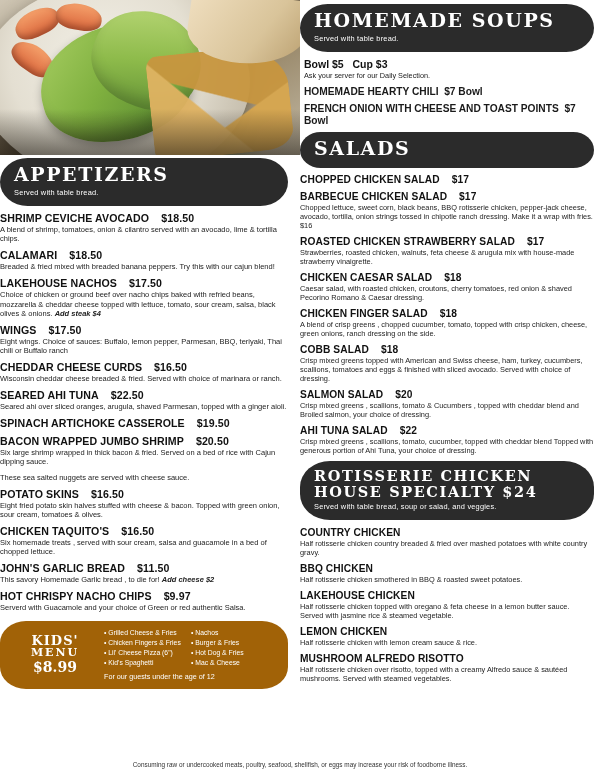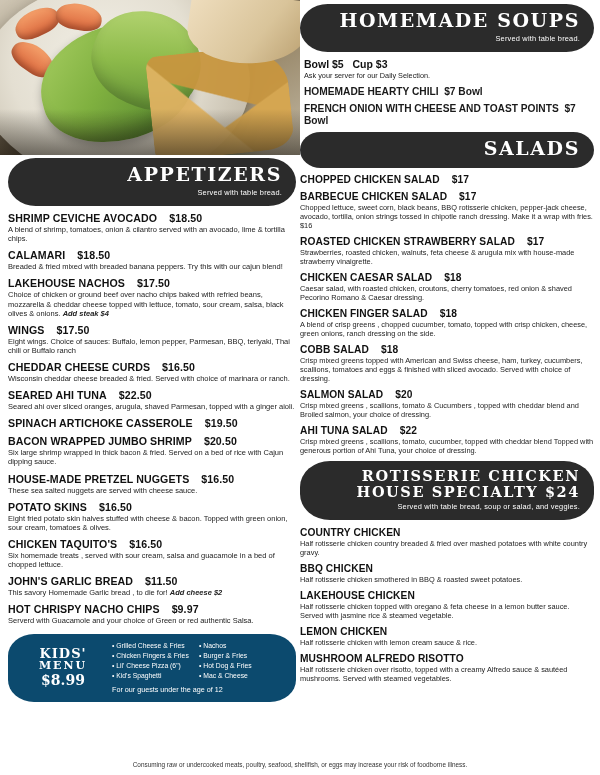--- a/index.html
+++ b/index.html
@@ -67,36 +67,36 @@
     border-radius:0 0 60% 40%;
     transform:rotate(8deg);
   }
   .photo .dark {
     position:absolute; left:0; bottom:0; width:100%; height:46px;
     background:linear-gradient(180deg, rgba(20,16,10,0) 0%, rgba(20,16,10,.55) 100%);
   }
 
   
   .banner {
-    background:#2b2b2b; color:#fff; text-align:right;
+    background:#2b2b2b; color:#fff; text-align:left;
     border-radius:30px/26px;
     padding:7px 14px 9px;
     position:relative;
   }
   .banner h2 {
     margin:0; font-family:"DejaVu Serif", serif; font-weight:bold;
     letter-spacing:1.6px; line-height:1.05;
   }
   .banner .sub {
     font-size:7.4px; margin-top:3px; letter-spacing:.2px; font-style:normal;
   }
 
   
   .col-left {
-    position:absolute; left:8px; top:158px; width:288px;
+    position:absolute; left:0; top:158px; width:288px;
   }
   .col-right {
     position:absolute; left:300px; top:4px; width:294px;
   }
 
   
   .item { margin:0 0 6px 0; }
   .item .ttl {
     font-family:"Liberation Sans", sans-serif;
     font-weight:bold; font-size:10.6px; letter-spacing:.1px; color:#111;
@@ -117,21 +117,21 @@
   .soup-item { font-weight:bold; font-size:10.2px; margin-bottom:5px; line-height:1.18; }
 
   
   .rot-banner h2 { font-size:14.5px; }
   .rot-banner .line2 { font-size:14.5px; }
   .rot-list { margin-top:7px; }
 
   
   .kids {
     margin-top:8px;
-    background:#0c4a6e; color:#fff;
+    background:#a16207; color:#fff;
     border-radius:26px/22px;
     display:flex; align-items:center;
     padding:7px 10px 8px 12px;
     min-height:56px;
   }
   .kids-left { width:86px; text-align:center; flex:none; }
   .kids-left .k1 { font-family:"DejaVu Serif", serif; font-weight:bold; font-size:13px; letter-spacing:1px; line-height:1; }
   .kids-left .k2 { font-family:"DejaVu Serif", serif; font-weight:bold; font-size:11px; letter-spacing:2px; line-height:1.05; }
   .kids-left .k3 { font-family:"DejaVu Serif", serif; font-weight:bold; font-size:14px; line-height:1.05; margin-top:1px; }
   .kids-right { flex:1; padding-left:6px; }
@@ -207,21 +207,20 @@
       <div class="item">
         <div class="ttl"><span>SPINACH ARTICHOKE CASSEROLE</span><span class="price">$19.50</span></div>
       </div>
 
       <div class="item">
         <div class="ttl"><span>BACON WRAPPED JUMBO SHRIMP</span><span class="price">$20.50</span></div>
         <div class="dsc">Six large shrimp wrapped in thick bacon &amp; fried. Served on a bed of rice with Cajun dipping sauce.</div>
       </div>
 
       <div class="item">
-        <div class="ttl"><span>HOUSE-MADE PRETZEL NUGGETS</span><span class="price">$16.50</span></div>
         <div class="dsc">These sea salted nuggets are served with cheese sauce.</div>
       </div>
 
       <div class="item">
         <div class="ttl"><span>POTATO SKINS</span><span class="price">$16.50</span></div>
         <div class="dsc">Eight fried potato skin halves stuffed with cheese &amp; bacon. Topped with green onion, sour cream, tomatoes &amp; olives.</div>
       </div>
 
       <div class="item">
         <div class="ttl"><span>CHICKEN TAQUITO'S</span><span class="price">$16.50</span></div>

